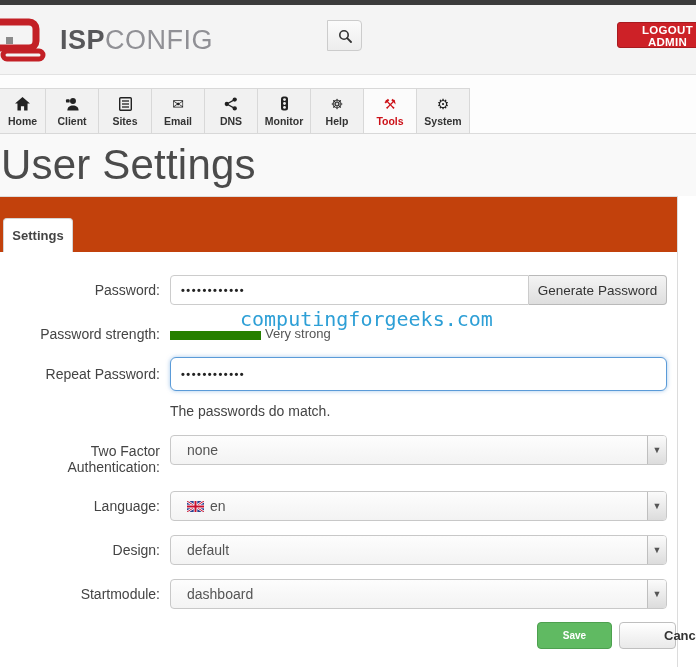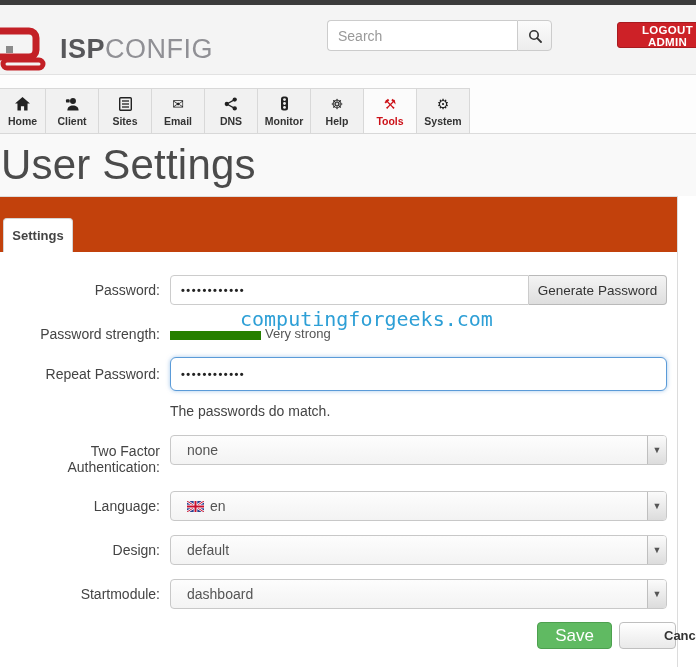--- a/index.html
+++ b/index.html
@@ -11,21 +11,21 @@
     color:#444;
     position:relative;
   }
   
   .topbar { height:5px; background:#3b3b3b; }
   
   .header {
     position:relative; height:70px;
     background:#f4f4f4; border-bottom:1px solid #e2e2e2;
   }
-  .brand { position:absolute; left:0; top:21px; display:flex; align-items:center; }
+  .brand { position:absolute; left:0; top:12px; display:flex; align-items:center; }
   .logo-wrap { width:56px; height:46px; overflow:hidden; position:relative; }
   .brand-text { font-size:27px; letter-spacing:.5px; margin-left:4px; }
   .brand-bold { font-weight:bold; color:#57575a; }
   .brand-light { color:#909095; }
   .search-group { position:absolute; left:327px; top:15px; display:flex; }
   .search-input {
     width:190px; height:31px; border:1px solid #ccc; border-right:none;
     border-radius:4px 0 0 4px; padding:0 10px; font-size:14px; color:#555;
     font-family:"Liberation Sans", sans-serif; background:#fff; outline:none;
   }
@@ -130,21 +130,21 @@
     background:linear-gradient(#fbfbfb,#dcdcdc);
     border-left:1px solid #bfbfbf; border-radius:0 3px 3px 0;
     display:flex; align-items:center; justify-content:center;
     font-size:9px; color:#555;
   }
   .flag { display:inline-flex; width:17px; height:11px; flex:none; }
   
   .actions { margin-top:13px; display:flex; justify-content:flex-end; width:677px; padding-right:1px; }
   .save-btn {
     width:75px; height:27px; background:#60ba62; border:1px solid #4da04f;
-    border-radius:4px; color:#fff; font-weight:normal; font-size:17px;
+    border-radius:4px; color:#fff; font-weight:bold; font-size:10px;
     font-family:"Liberation Sans", sans-serif; cursor:pointer;
   }
   .cancel-btn {
     width:57px; height:27px; margin-left:7px;
     background:linear-gradient(#ffffff,#e9e9e9); border:1px solid #bfbfbf;
     border-radius:4px; color:#333; font-weight:bold; font-size:13px;
     font-family:"Liberation Sans", sans-serif; cursor:pointer;padding-left:44px;
   }
 </style>
 </head>
@@ -159,21 +159,20 @@
         <rect x="-12" y="5" width="62" height="26" rx="7" fill="none" stroke="#c32026" stroke-width="7"></rect>
         <rect x="20" y="20" width="7" height="7" fill="#8a8a8a"></rect>
         <rect x="17" y="34" width="40" height="8" rx="4" fill="none" stroke="#c32026" stroke-width="5"></rect>
       </svg>
     </div>
     <div class="brand-text">
       <span class="brand-bold">ISP</span><span class="brand-light">CONFIG</span>
     </div>
   </div>
   <div class="search-group">
-    <input class="search-input" type="text" placeholder="Search" style="">
     <button class="search-btn">
       <span style="display:flex;">
         <svg width="14" height="14" viewBox="0 0 14 14">
           <circle cx="6" cy="6" r="4.2" fill="none" stroke="#333" stroke-width="1.6"></circle>
           <line x1="9.2" y1="9.2" x2="13" y2="13" stroke="#333" stroke-width="1.8" stroke-linecap="round"></line>
         </svg>
       </span>
     </button>
   </div>
   <button class="logout-btn">LOGOUT ADMIN</button>

